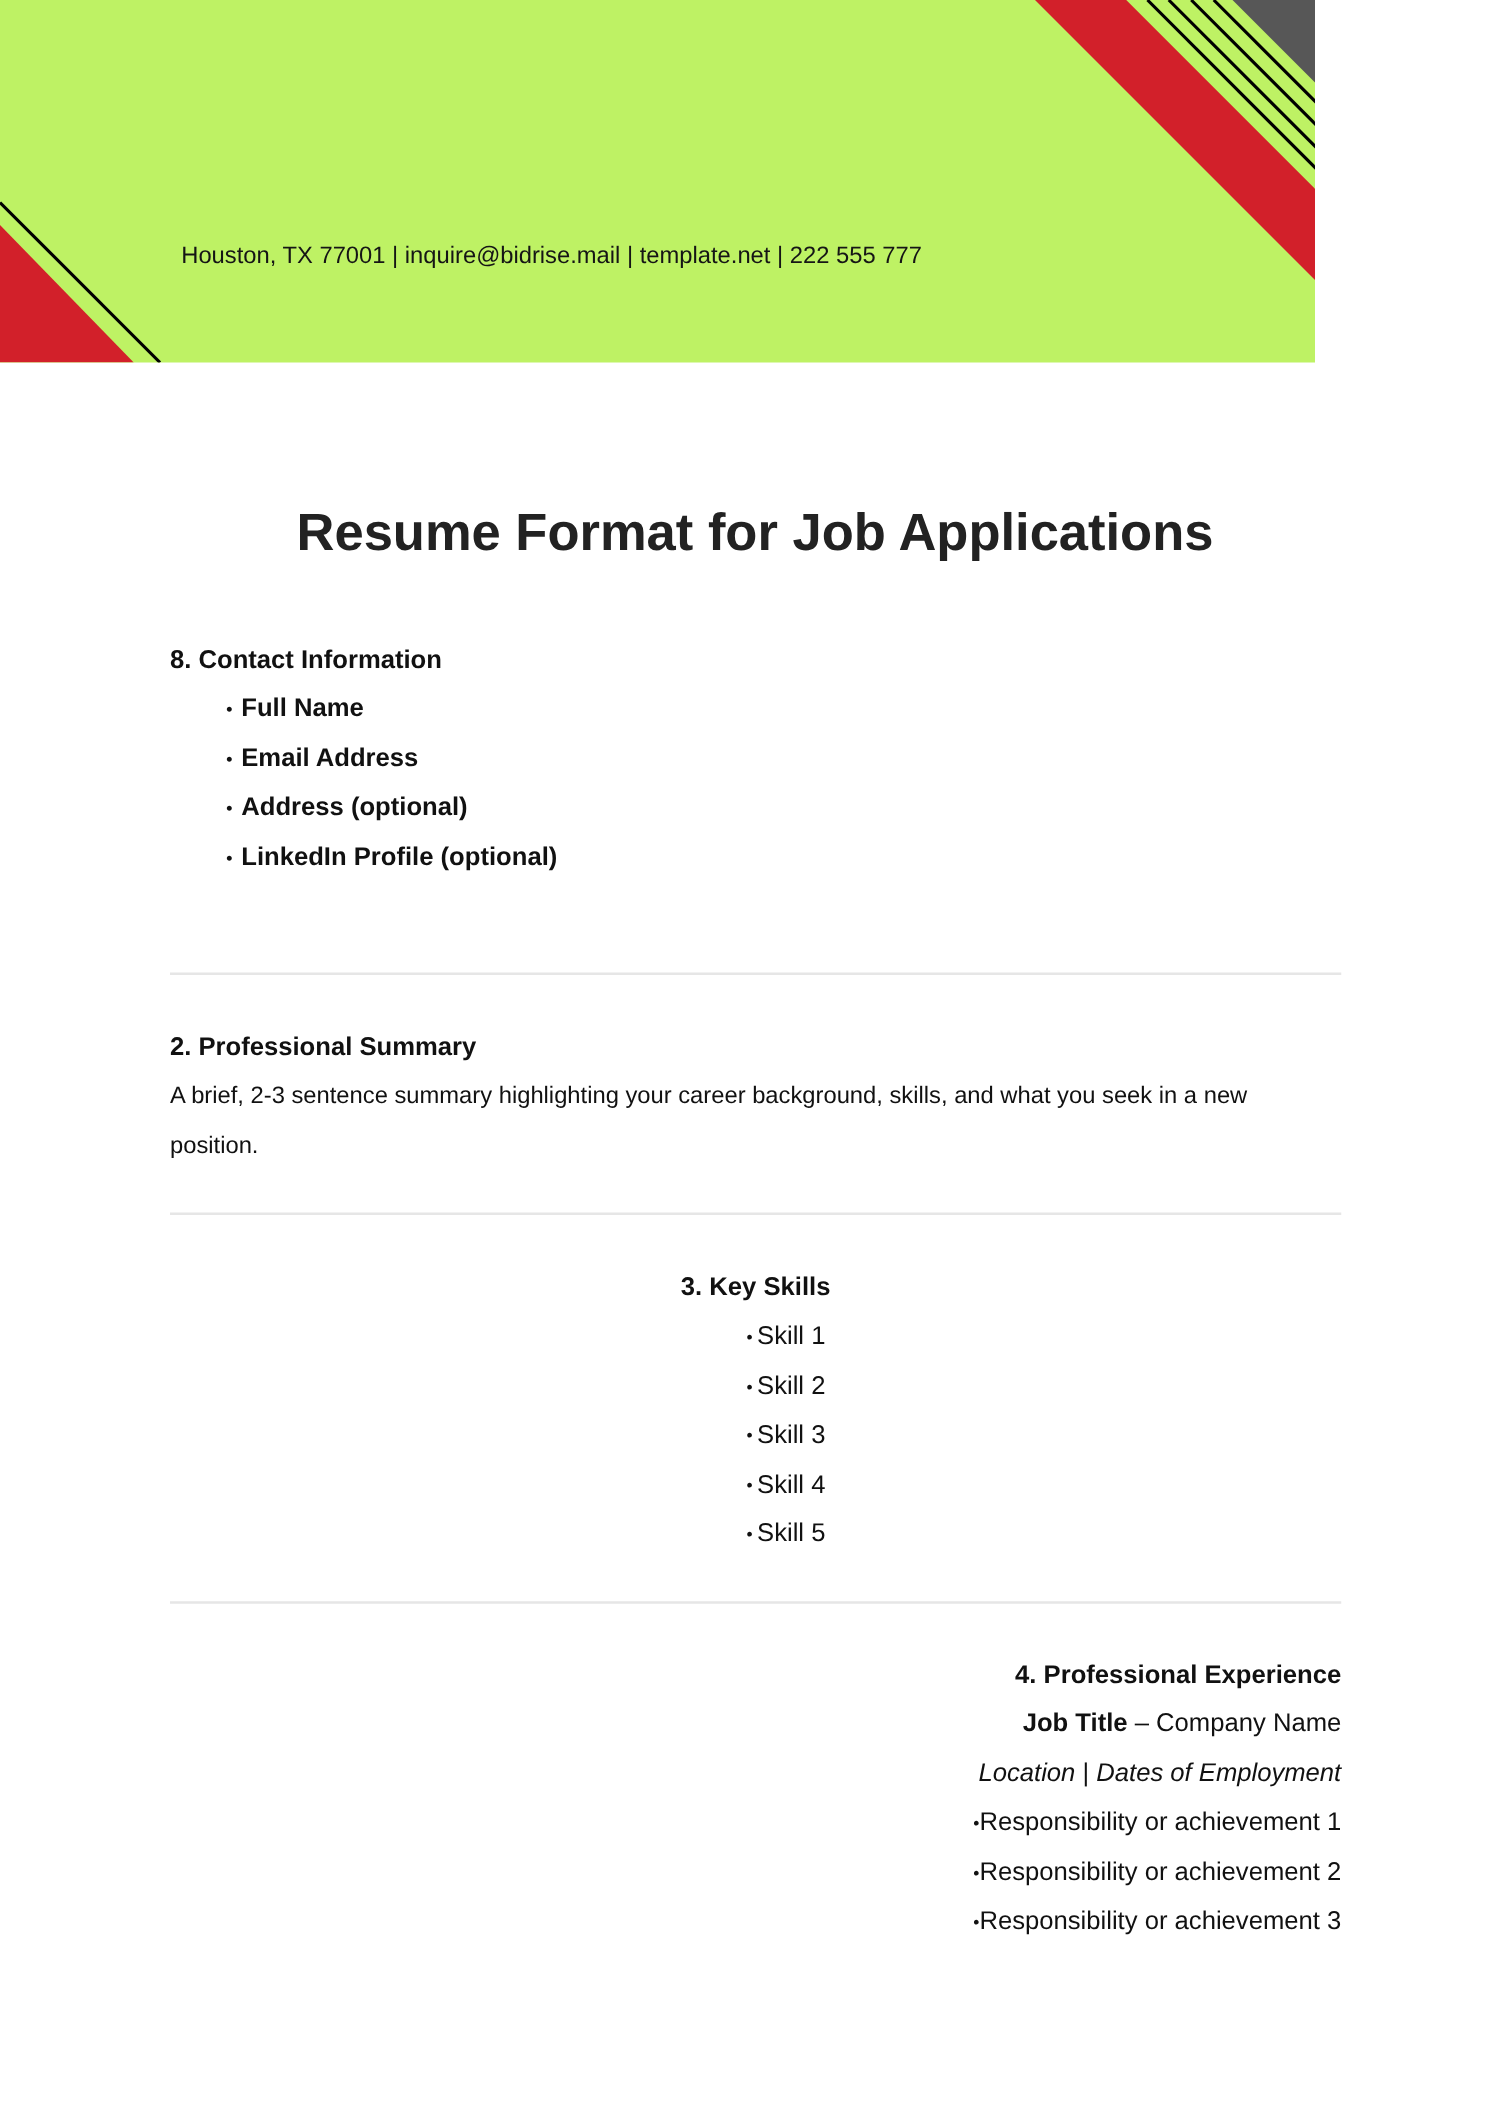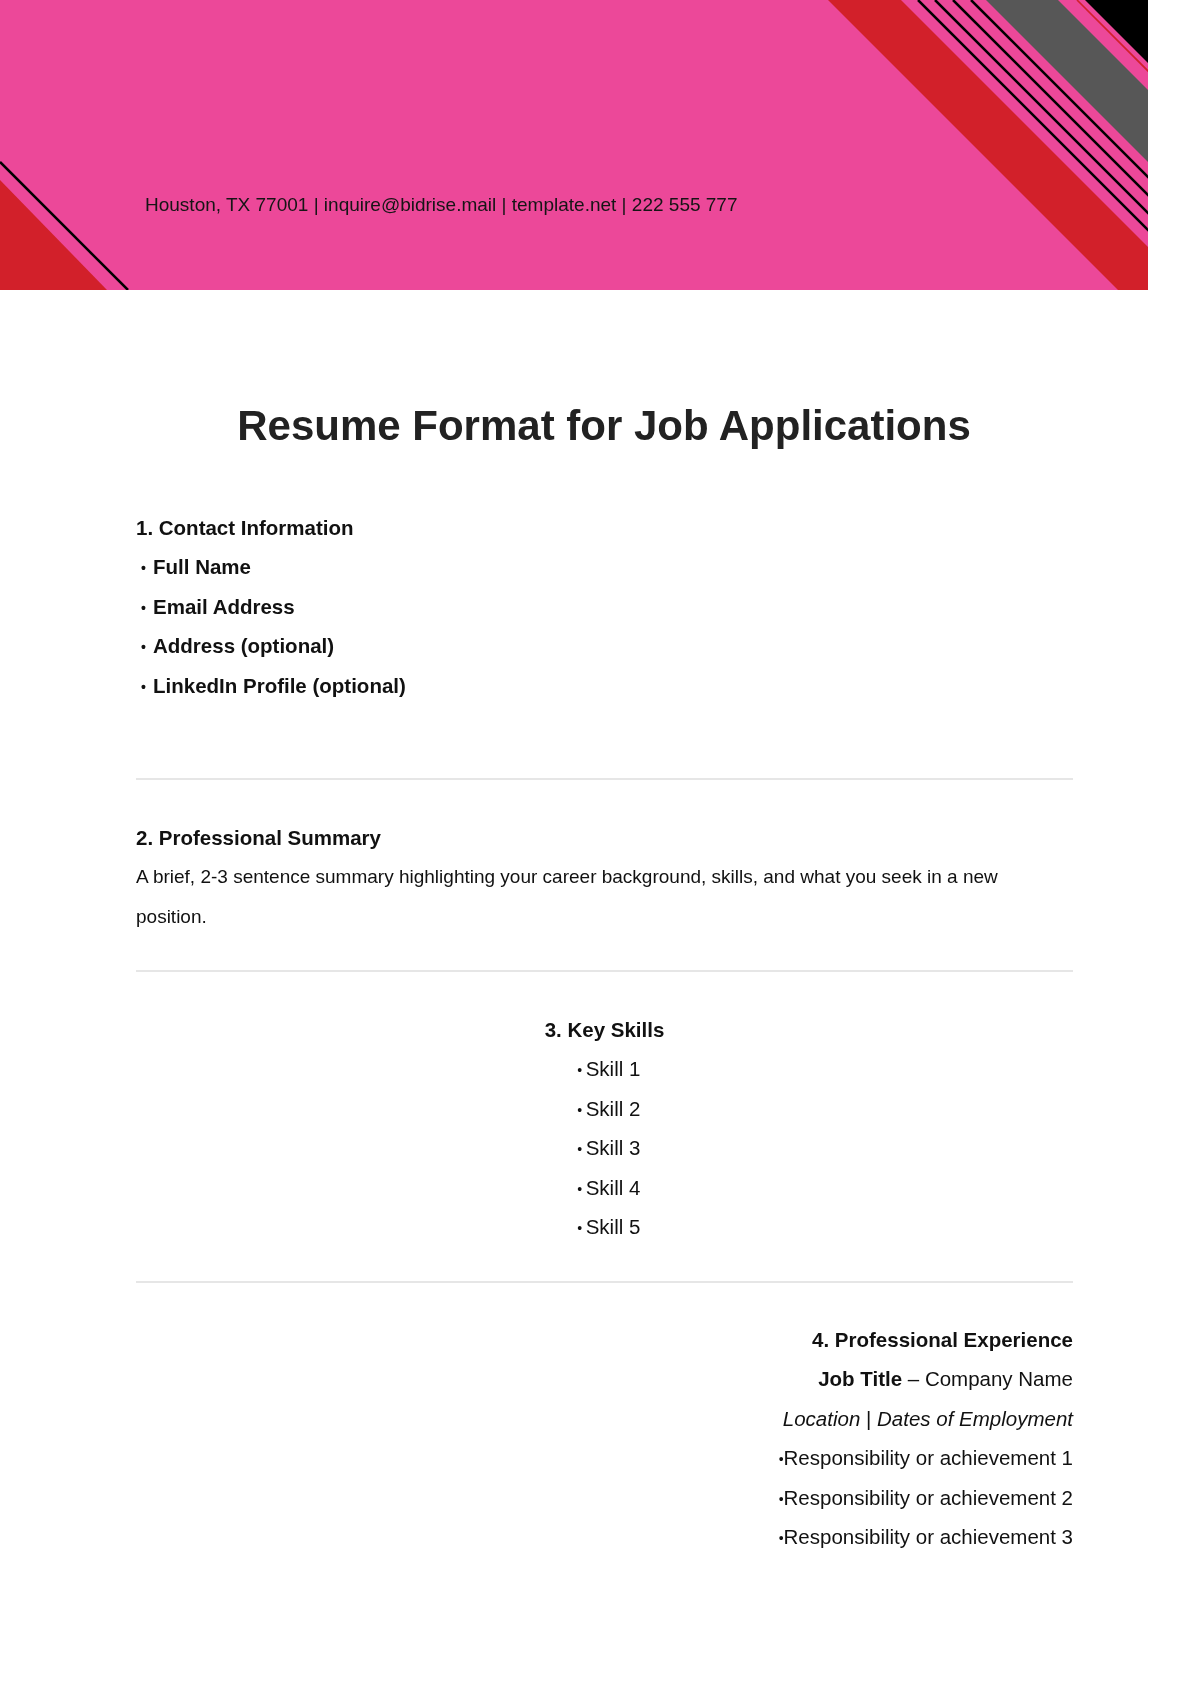--- a/index.html
+++ b/index.html
@@ -2,38 +2,38 @@
 <html><head>
 <meta charset="utf-8">
 <style>
   html, body { margin: 0; padding: 0; }
   body {
     width: 1200px; height: 1696px; position: relative; overflow: hidden;
     background: #ffffff; color: #111111;
     font-family: "Liberation Sans", "DejaVu Sans", sans-serif;
   }
   .header {
-    position: absolute; left: 0; top: 0; width: 1148px; height: 290px;
-    background: #ec4899; overflow: hidden;
+    position: absolute; left: 0; top: 0; width: 1052px; height: 290px;
+    background: #bef264; overflow: hidden;
   }
   .header svg { position: absolute; left: 0; top: 0; }
   .contact-line {
     position: absolute; left: 145px; top: 194px;
     font-size: 19px; line-height: 22px; color: #151515; white-space: nowrap;
   }
   .title {
     position: absolute; left: 0; top: 400px; width: 1208px; text-align: center;
     font-size: 42px; font-weight: bold; color: #222222; line-height: 52px; margin: 0;
   }
   .section { position: absolute; left: 136px; width: 937px; }
   .line {
     font-size: 20.5px; line-height: 39.4px; height: 39.4px; white-space: nowrap;
   }
   .heading { font-weight: bold; }
-  .bullet-item { padding-left: 5px; }
+  .bullet-item { padding-left: 5px; margin-left: 40px; }
   .bullet-item .dot { display: inline-block; width: 12px; font-size: 14px; vertical-align: 1px; }
   .bold { font-weight: bold; }
   .italic { font-style: italic; }
   .para { font-size: 19px; line-height: 39.4px; white-space: normal; }
   .divider {
     position: absolute; left: 136px; width: 937px; height: 2px; background: #e6e6e6;
   }
 </style>
 </head>
 <body>
@@ -57,21 +57,21 @@
     <line x1="1077" y1="0" x2="1367" y2="290" stroke="#d2202a" stroke-width="1.6"></line>
 
     <polygon points="1085,0 1200,0 1200,115" fill="#000"></polygon>
   </svg>
   <div class="contact-line">Houston, TX 77001 | inquire@bidrise.mail | template.net | 222 555 777</div>
 </div>
 
 <h1 class="title">Resume Format for Job Applications</h1>
 
 <div class="section" style="top:508px;">
-  <div class="line heading">1. Contact Information</div>
+  <div class="line heading">8. Contact Information</div>
   <div class="line bold bullet-item"><span class="dot">•</span><span>Full Name</span></div>
   <div class="line bold bullet-item"><span class="dot">•</span><span>Email Address</span></div>
   <div class="line bold bullet-item"><span class="dot">•</span><span>Address (optional)</span></div>
   <div class="line bold bullet-item"><span class="dot">•</span><span>LinkedIn Profile (optional)</span></div>
 </div>
 
 <div class="divider" style="top:778px;"></div>
 
 <div class="section" style="top:818px;">
   <div class="line heading">2. Professional Summary</div>

